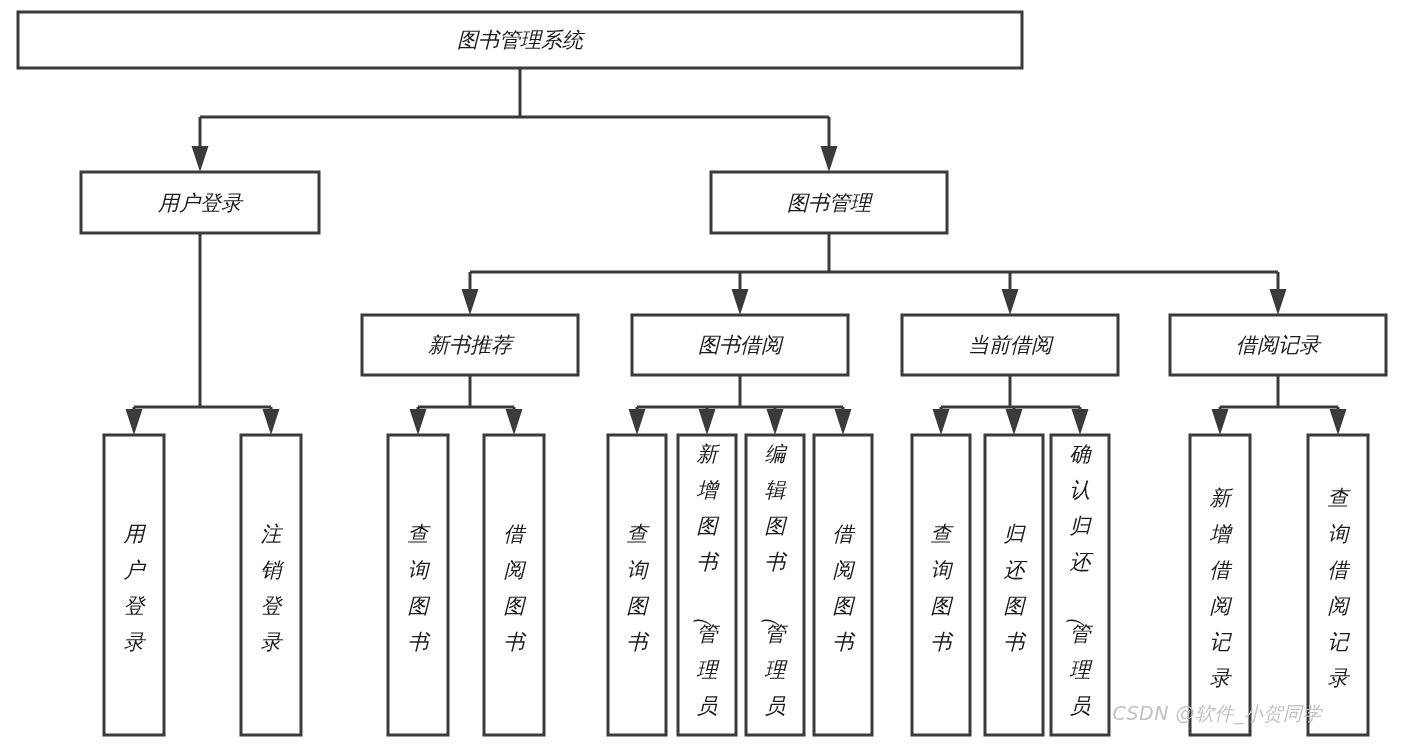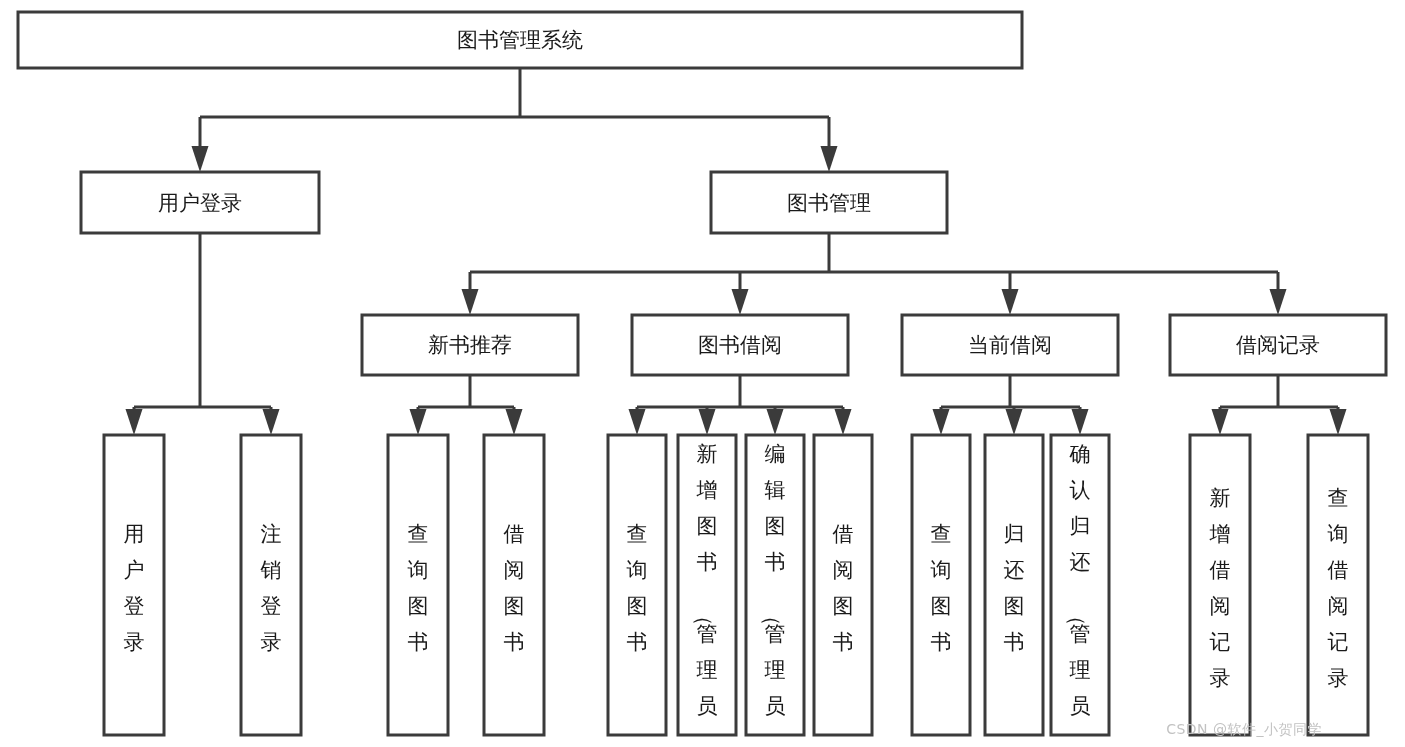--- a/index.html
+++ b/index.html
@@ -14,20 +14,21 @@
     position: relative;
     overflow: hidden;
     font-family: "Liberation Sans", "DejaVu Sans", sans-serif;
   }
   #diagram-root {
     position: absolute;
     left: 0;
     top: 0;
     width: 1330px;
     height: 747px;
+    font-style: italic;
   }
   svg#tree-svg {
     display: block;
     width: 1405px;
     height: 747px;
   }
   .node-box {
     fill: #ffffff;
     stroke: #3b3b3b;
     stroke-width: 3;
@@ -51,23 +52,23 @@
   }
   .node-label-v {
     font-family: "DejaVu Sans", "Liberation Sans", sans-serif;
     font-size: 21px;
     fill: #1a1a1a;
     text-anchor: middle;
   }
   .watermark-text {
     position: absolute;
     right: 8px;
-    bottom: 8px;
+    bottom: 20px;
     font-family: "DejaVu Sans", "Liberation Sans", sans-serif;
-    font-size: 14px;
+    font-size: 19px;
     color: #c2c2c2;
     white-space: nowrap;
     letter-spacing: 0.5px;
     user-select: none;
   }
 </style>
 </head>
 <body>
 
 <div id="diagram-root">

